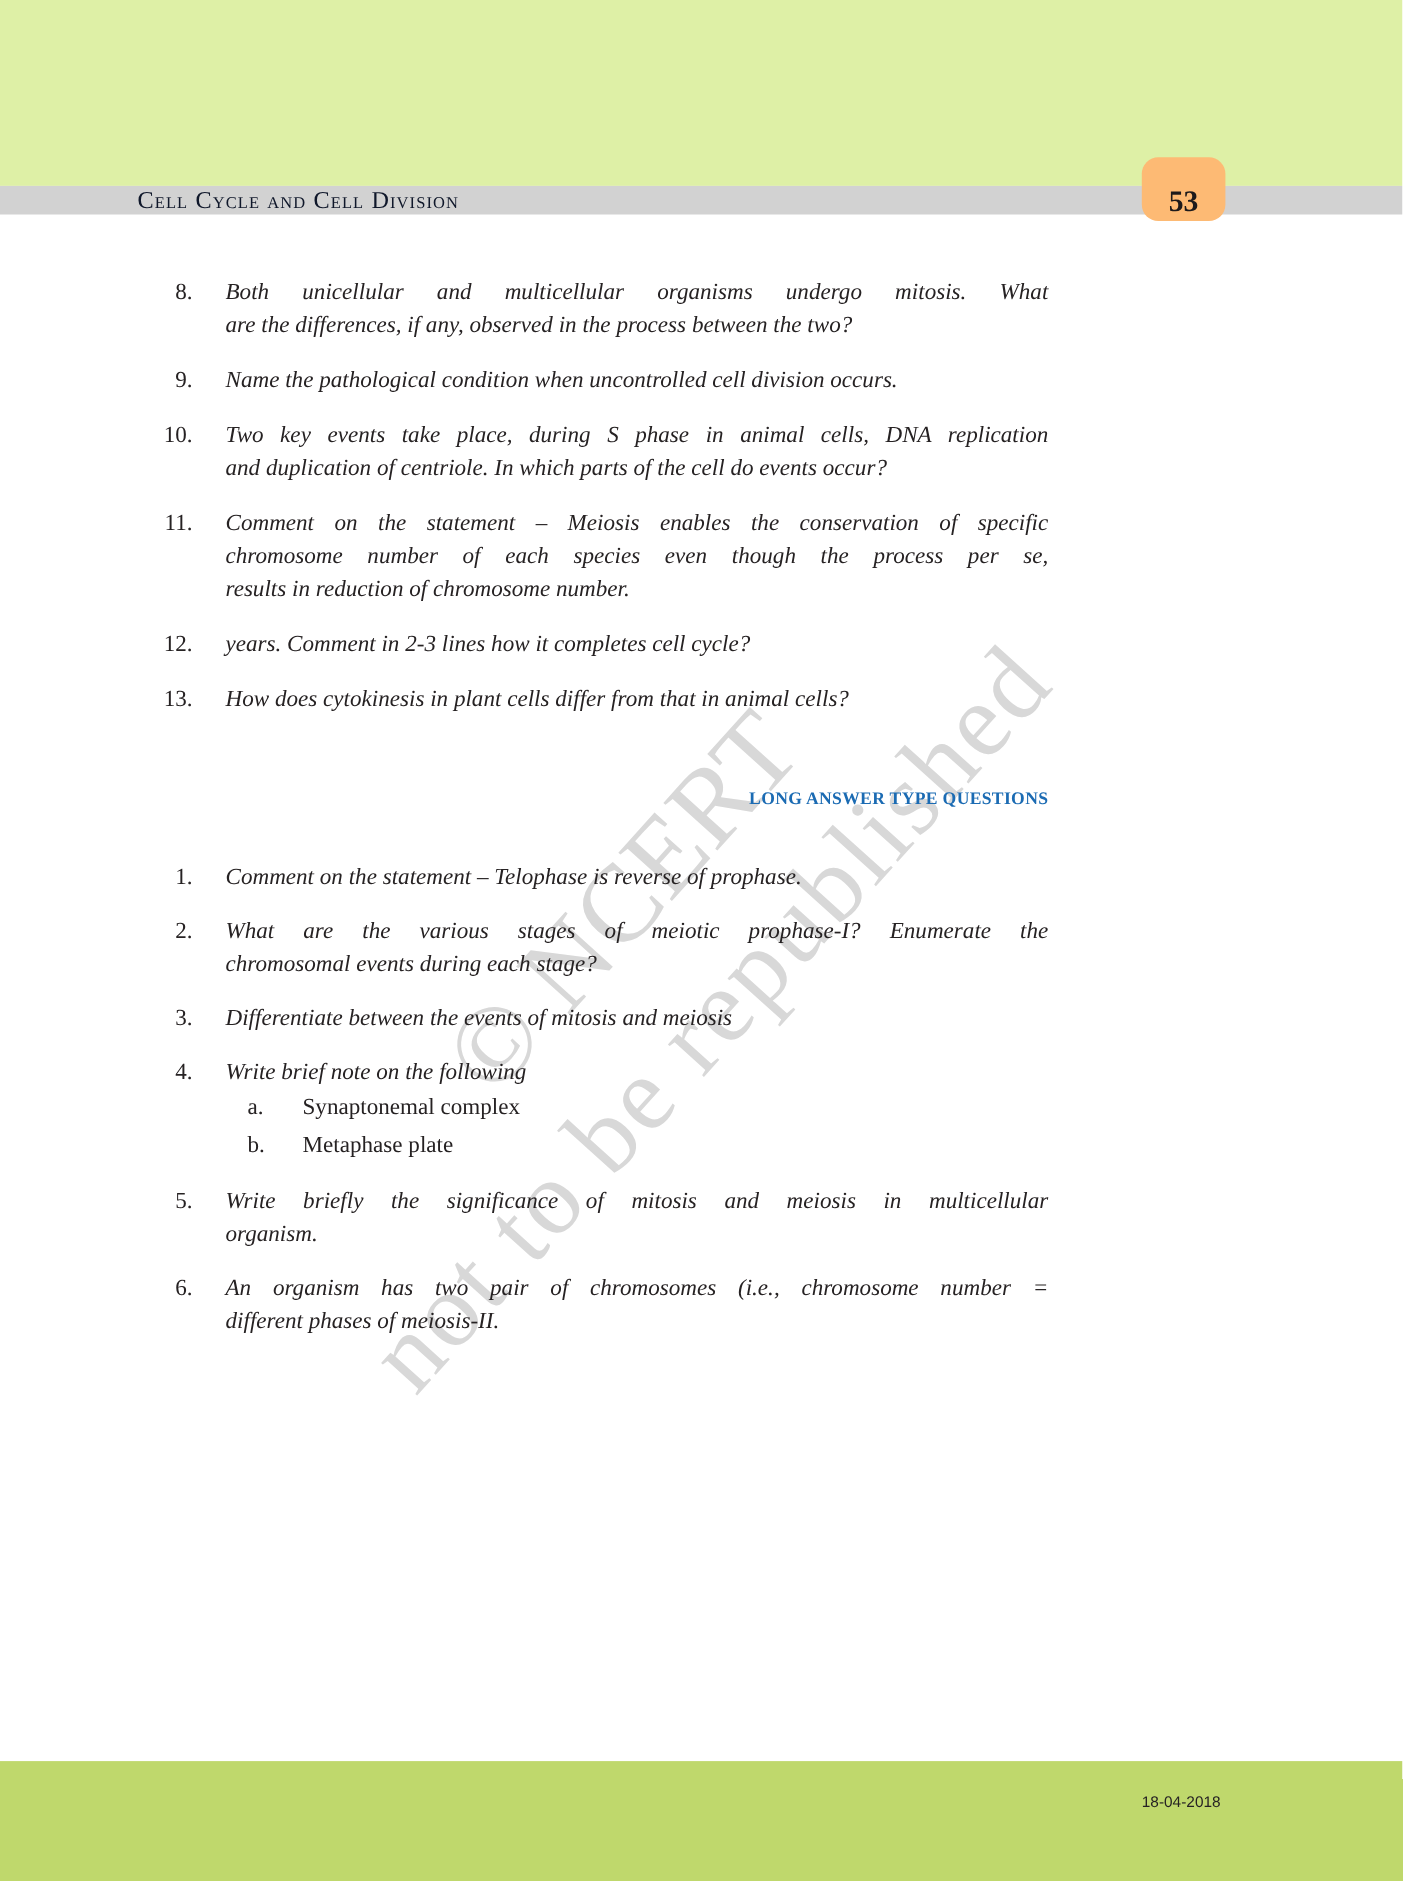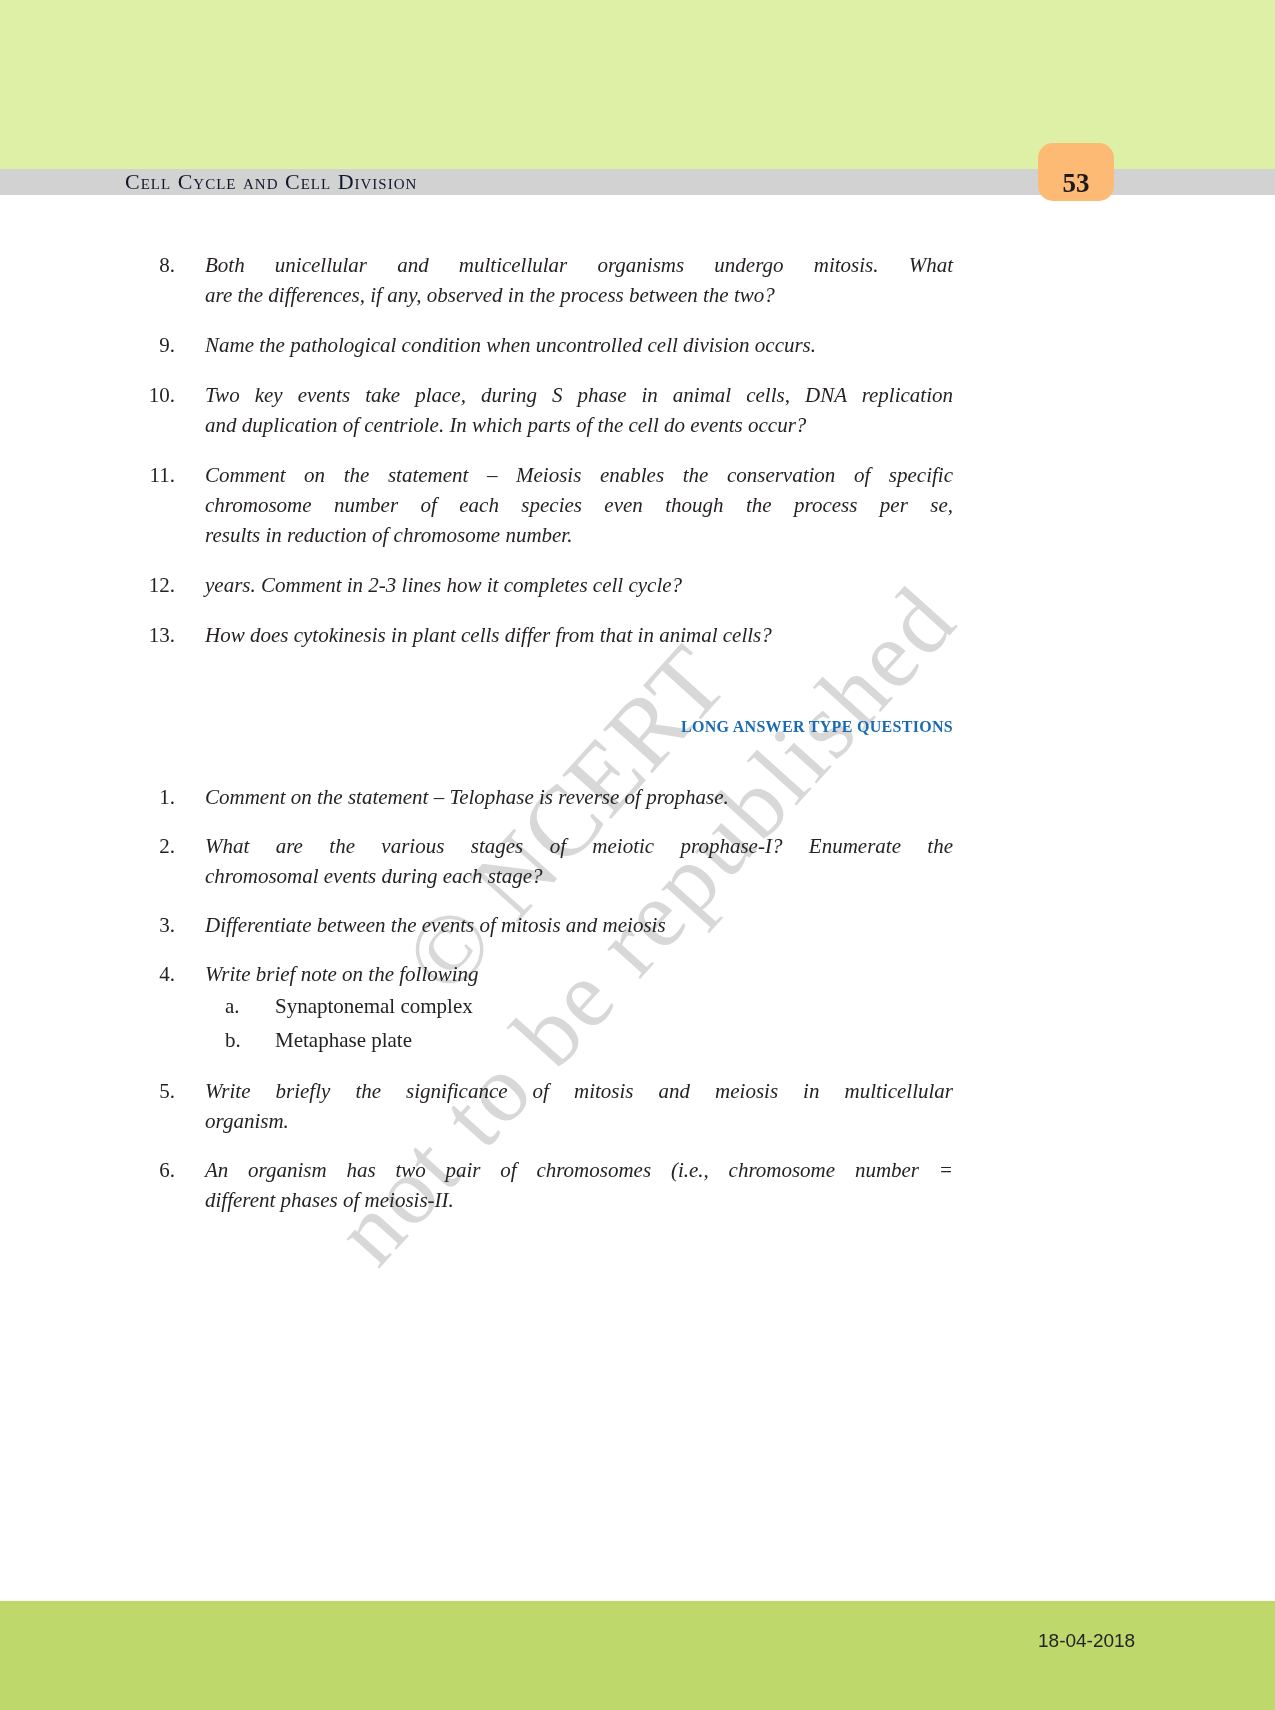--- a/index.html
+++ b/index.html
@@ -44,21 +44,21 @@
   .sub{display:flex;line-height:34px;}
   .sub .marker{flex:none;margin-left:20px;width:22px;}
   .sub .stext{margin-left:28px;}
   .la-heading{
     margin:62px 0 40px 0;text-align:right;font-size:16px;line-height:30px;font-weight:bold;
     letter-spacing:0.3px;color:var(--heading-blue);font-family:"Liberation Serif",serif;
   }
   .band-bottom{position:absolute;top:1601px;left:0;width:1275px;height:109px;background:var(--footer-band);z-index:3;}
   .date{
     position:absolute;left:1038px;top:1630px;z-index:4;
-    font-family:"Liberation Sans",sans-serif;font-size:19px;color:#262223;
+    font-family:"Liberation Sans",sans-serif;font-size:14px;color:#262223;
   }
 </style>
 </head>
 <body>
 
 <div class="page">
   <div class="band-top"></div>
   <div class="band-gray"></div>
   <div class="header-title">Cell Cycle and Cell Division</div>
   <div class="page-num-box">

